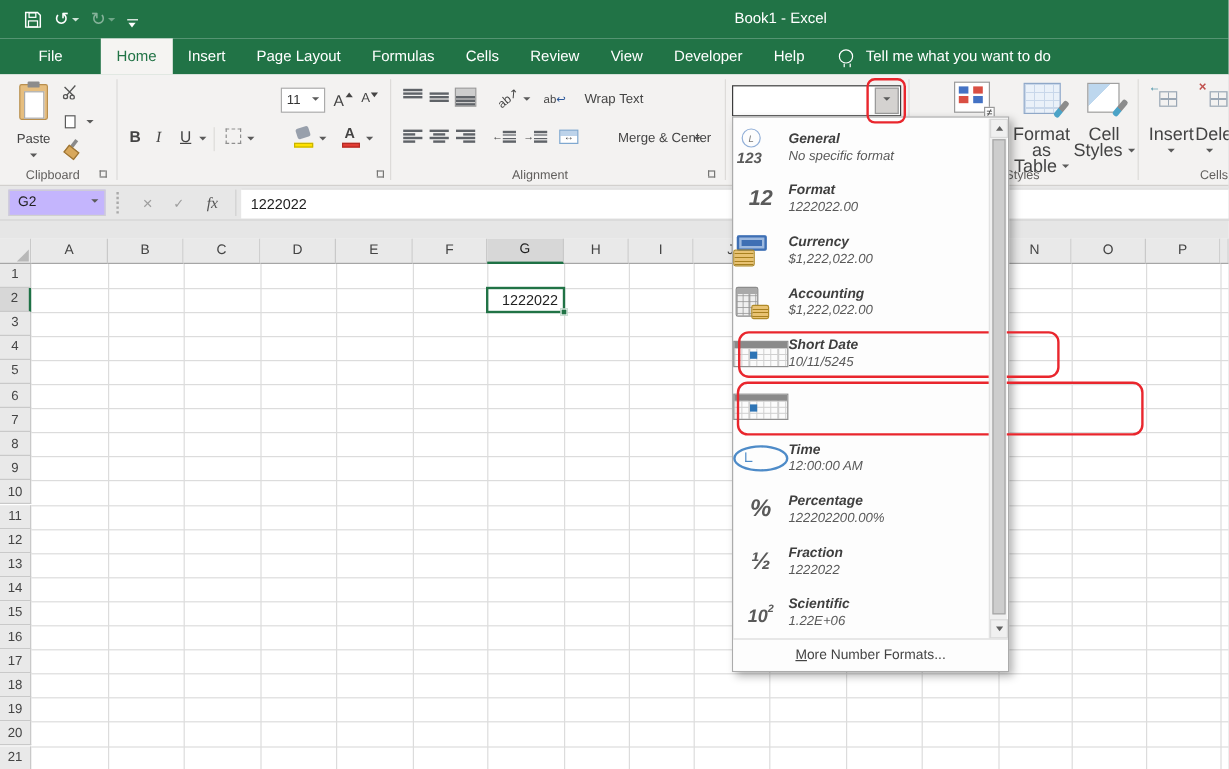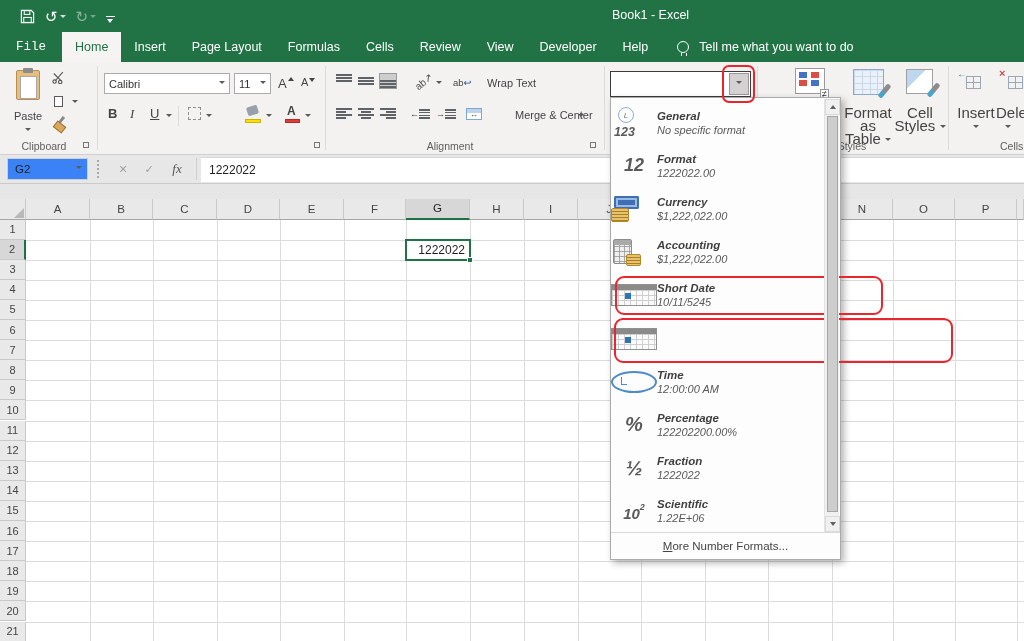--- a/index.html
+++ b/index.html
@@ -13,21 +13,21 @@
   .qat-btn { color:#fff; font-size:15px; line-height:15px; display:inline-flex; align-items:center; cursor:default; }
   .qat-btn.disabled { opacity:.45; }
   .mini-car { width:0; height:0; border:3px solid transparent; border-top:3.5px solid #cfe4d8; display:inline-block; margin-left:2px; margin-top:4px; }
   .customize-ico { display:inline-block; width:9px; border-top:1.6px solid #fff; position:relative; }
   .customize-ico::after { content:""; position:absolute; left:1px; top:2px; width:0; height:0; border:3.5px solid transparent; border-top:4px solid #fff; }
   .win-title { position:absolute; left:612px; top:8px; color:#fff; font-size:12.5px; }
 
   
   .tabrow { position:absolute; left:0; top:32px; width:1024px; height:30px; background:#217346; display:flex; align-items:stretch; }
   .tab { color:#fff; font-size:12.5px; padding:0 13px; display:flex; align-items:center; cursor:default; }
-  .tab.first { padding:0 16px;font-family:Liberation Mono, monospace; }
+  .tab.first { padding:0 32px; }
   .tab.active { background:#f5f4f2; color:#217346; }
   .tellme { display:flex; align-items:center; gap:10px; color:#fff; font-size:12.5px; margin-left:16px; }
   .bulb { width:12px; height:12px; border:1.5px solid #fff; border-radius:50%; position:relative; display:inline-block; }
   .bulb::after { content:""; position:absolute; left:2.5px; top:11px; width:4px; height:3px; border-left:1.5px solid #fff; border-right:1.5px solid #fff; }
 
   
   .ribbon { position:absolute; left:0; top:62px; width:1024px; height:93px; background:#f3f2f1; border-bottom:1px solid #d2d0ce; }
   .vsep { position:absolute; top:66px; height:84px; width:1px; background:#dddbd9; }
   .grp-label { position:absolute; top:140px; font-size:10.5px; color:#605e5c; text-align:center; }
   .launcher { position:absolute; width:9px; height:9px; }
@@ -85,21 +85,21 @@
   .fat-ico { position:absolute; left:853px; top:69px; width:31px; height:26px; border:1px solid #8fa8c8; background:repeating-linear-gradient(#c8d7ea 0 1px, transparent 1px 6.5px), repeating-linear-gradient(90deg,#c8d7ea 0 1px, transparent 1px 7.8px), #eaf1f9; }
   .cs-ico { position:absolute; left:906px; top:69px; width:27px; height:25px; border:1px solid #a0a0a0; background:linear-gradient(135deg,#bdd7ee 0 38%,#fff 38%); }
   .brush { position:absolute; width:5px; height:16px; background:linear-gradient(#8c8c8c 0 9px,#4ba3c7 9px); transform:rotate(40deg); border-radius:2px; }
   .two-line-label { position:absolute; font-size:15px; color:#444; text-align:center; line-height:13px; }
   .mini-grid { position:absolute; width:15px; height:13px; border:1px solid #9aa7b5; background:repeating-linear-gradient(90deg,transparent 0 6px,#9aa7b5 6px 7px), repeating-linear-gradient(transparent 0 5px,#9aa7b5 5px 6px); }
   .ins-arr { position:absolute; font-size:10px; color:#31859c; font-weight:bold; }
   .del-x { position:absolute; font-size:11px; color:#c0504d; font-weight:bold; }
 
   
   .fbar { position:absolute; left:0; top:155px; width:1024px; height:29px; background:#e7e7e7; border-bottom:1px solid #cacaca; }
-  .namebox { position:absolute; left:7px; top:3px; width:81px; height:22px; background:#3b82f6; border:1px solid #d0d0d0; font-size:11.5px; color:#222; display:flex; align-items:center; padding-left:7px; }
+  .namebox { position:absolute; left:7px; top:3px; width:81px; height:22px; background:#c4b5fd; border:1px solid #d0d0d0; font-size:11.5px; color:#222; display:flex; align-items:center; padding-left:7px; }
   .namebox .car { position:absolute; right:5px; }
   .fdots { position:absolute; left:97px; top:5px; height:18px; border-left:2px dotted #a9a9a9; }
   .fbtn2 { position:absolute; top:3px; width:22px; height:22px; display:flex; align-items:center; justify-content:center; color:#9e9e9e; font-size:14px; }
   .fx { font-family:"Liberation Serif", serif; font-style:italic; color:#555; font-size:13px; }
   .fdiv { position:absolute; left:196px; top:3px; height:22px; border-left:1px solid #d0d0d0; }
   .finput { position:absolute; left:201px; top:2px; width:823px; height:25px; background:#fff; border-top:1px solid #d6d6d6; font-size:12px; color:#222; display:flex; align-items:center; padding-left:8px; }
 
   
   .sheet { position:absolute; left:0; top:184px; width:1024px; height:457px; background:#fff; }
   .topstrip { position:absolute; left:0; top:0; width:1024px; height:15px; background:#e6e6e6; }
@@ -219,24 +219,20 @@
       </svg>
   </span>
   <span class="copy-ico"></span>
   <i class="car" style="position:absolute;left:72px;top:100px;"></i>
   <span class="painter"></span>
   <div class="grp-label" style="left:12px;width:64px;">Clipboard</div>
   <span class="launcher" style="left:82px;top:141px;"></span>
 
   <div class="vsep" style="left:97px;"></div>
 
-  <div class="combo" style="left:104px;top:73px;width:126px;height:21px;">
-    <span>Calibri</span>
-      <i class="car"></i>
-  </div>
   <div class="combo" style="left:234px;top:73px;width:37px;height:21px;">
     <span>11</span>
       <i class="car"></i>
   </div>
   <span class="fbtn" style="left:278px;top:74px;"><span>A</span><i class="tri-up-tiny"></i></span>
   <span class="fbtn" style="left:301px;top:76px;font-size:11px;"><span>A</span><i class="tri-dn-tiny"></i></span>
   <span class="fbtn" style="left:108px;top:106px;font-weight:bold;"><span>B</span></span>
   <span class="fbtn" style="left:130px;top:106px;font-style:italic;font-family:'Liberation Serif',serif;"><span>I</span></span>
   <span class="fbtn" style="left:150px;top:106px;text-decoration:underline;"><span>U</span></span>
   <i class="car" style="position:absolute;left:166px;top:114px;"></i>

